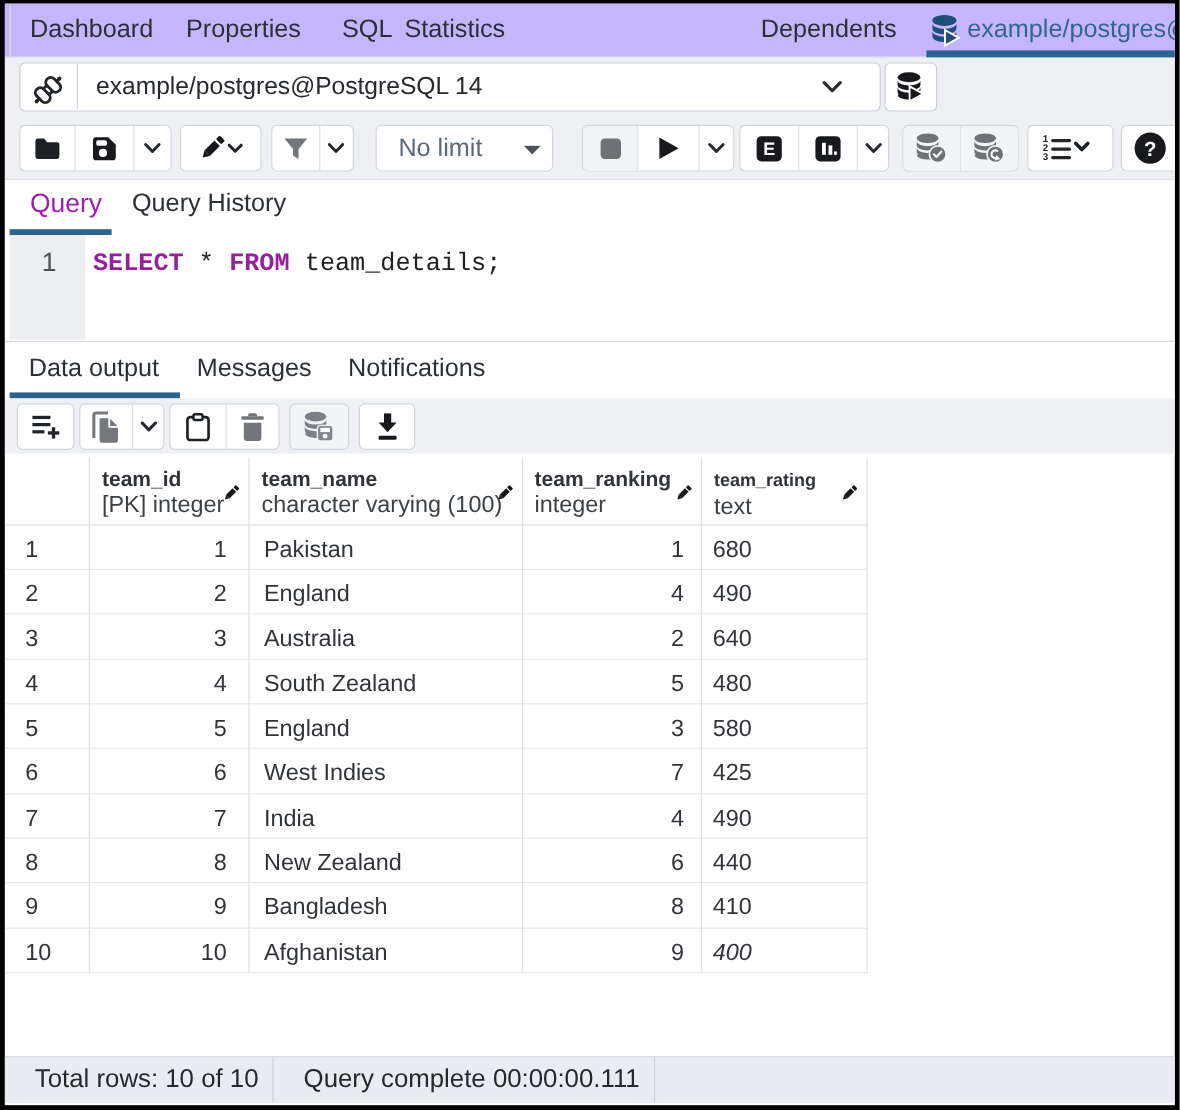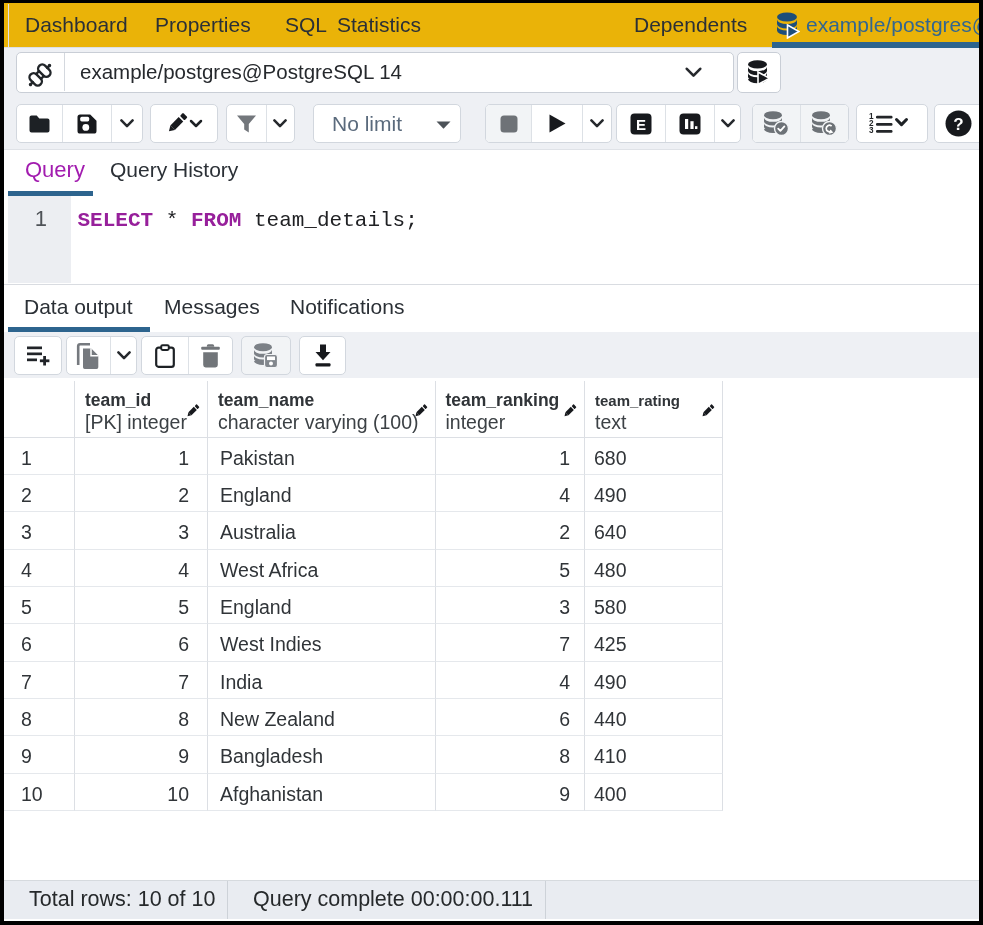--- a/index.html
+++ b/index.html
@@ -2,21 +2,21 @@
 <html><head>
 <meta charset="utf-8">
 <style>
 * { margin:0; padding:0; box-sizing:border-box; }
 html,body { width:983px; height:925px; }
 body { font-family:"Liberation Sans", sans-serif; background:#000; position:relative; overflow:hidden; }
 .abs { position:absolute; }
 .page { position:absolute; left:4px; top:3px; width:975px; height:918px; background:#fff; overflow:hidden; }
 
 .row { position:absolute; left:0; width:975px; }
-.tabbar { top:0; height:45px; background:#eab308; border-bottom:1px solid #dcdfe4;padding-left:20px; }
+.tabbar { top:0; height:45px; background:#c4b5fd; border-bottom:1px solid #dcdfe4;padding-left:20px; }
 .tabbar .t { position:absolute; top:0; height:44px; line-height:44px; font-size:21px; color:#2b3036; }
 .connbar { top:45px; height:52px; background:#eef0f4; }
 .toolbar { top:97px; height:50px; background:#eef0f4; border-bottom:1px solid #dfe2e7; }
 .qtabs { top:147px; height:46px; background:#fff; }
 .editor { top:193px; height:88.5px; background:#fff; border-bottom:1px solid #d9dce1; }
 .dtabs { top:281.5px; height:47.5px; background:#fff; }
 .rtoolbar { top:329px; height:46px; background:#eef0f4; }
 .statusbar { top:877px; height:39px; background:#e9ecf1; border-top:1px solid #d6dade; }
 .ul { position:absolute; background:#2d648e; height:5px; }
 .btn, .grp { position:absolute; height:39px; background:#fff; border:1.5px solid #d2d7de; border-radius:5px; display:flex; align-items:center; justify-content:center; }
@@ -342,21 +342,21 @@
             <g transform="rotate(45 12 12)" fill="#17191d">
               <rect x="9" y="1.5" width="6.4" height="4.2" rx="1"></rect>
               <rect x="9" y="7.3" width="6.4" height="11.4"></rect>
               <polygon points="9,18.7 15.4,18.7 12.2,23.8"></polygon>
             </g>
           </svg>
         </div>
         <div style="position:absolute; left:204px; top:56.5px; width:227.5px; height:37.35px; border-right:1px solid #dcdfe4; border-bottom:1px solid #e5e8ec; line-height:41px;padding-left:12px;">Pakistan</div>
         <div style="position:absolute; left:204px; top:93.85px; width:227.5px; height:37.35px; border-right:1px solid #dcdfe4; border-bottom:1px solid #e5e8ec; line-height:41px;padding-left:12px;">England</div>
         <div style="position:absolute; left:204px; top:131.2px; width:227.5px; height:37.35px; border-right:1px solid #dcdfe4; border-bottom:1px solid #e5e8ec; line-height:41px;padding-left:12px;">Australia</div>
-        <div style="position:absolute; left:204px; top:168.55px; width:227.5px; height:37.35px; border-right:1px solid #dcdfe4; border-bottom:1px solid #e5e8ec; line-height:41px;padding-left:12px;">West Africa</div>
+        <div style="position:absolute; left:204px; top:168.55px; width:227.5px; height:37.35px; border-right:1px solid #dcdfe4; border-bottom:1px solid #e5e8ec; line-height:41px;padding-left:12px;">South Zealand</div>
         <div style="position:absolute; left:204px; top:205.9px; width:227.5px; height:37.35px; border-right:1px solid #dcdfe4; border-bottom:1px solid #e5e8ec; line-height:41px;padding-left:12px;">England</div>
         <div style="position:absolute; left:204px; top:243.25px; width:227.5px; height:37.35px; border-right:1px solid #dcdfe4; border-bottom:1px solid #e5e8ec; line-height:41px;padding-left:12px;">West Indies</div>
         <div style="position:absolute; left:204px; top:280.6px; width:227.5px; height:37.35px; border-right:1px solid #dcdfe4; border-bottom:1px solid #e5e8ec; line-height:41px;padding-left:12px;">India</div>
         <div style="position:absolute; left:204px; top:317.95px; width:227.5px; height:37.35px; border-right:1px solid #dcdfe4; border-bottom:1px solid #e5e8ec; line-height:41px;padding-left:12px;">New Zealand</div>
         <div style="position:absolute; left:204px; top:355.3px; width:227.5px; height:37.35px; border-right:1px solid #dcdfe4; border-bottom:1px solid #e5e8ec; line-height:41px;padding-left:12px;">Bangladesh</div>
         <div style="position:absolute; left:204px; top:392.65000000000003px; width:227.5px; height:37.35px; border-right:1px solid #dcdfe4; border-bottom:1px solid #e5e8ec; line-height:41px;padding-left:12px;">Afghanistan</div>
         <div style="position:absolute; left:431.5px; top:0; width:149.5px; height:56.5px; border-right:1px solid #dcdfe4; border-bottom:1px solid #dcdfe4;">
           <div style="padding:8px 0 0 10px; line-height:21.5px;"><b style="font-size:17.5px;">team_ranking</b><br><span style="font-size:19.5px; color:#3c4145;">integer</span></div>
           <svg width="16" height="17" viewBox="0 0 24 24" style="position:absolute; right:6px; top:21px;">
             <g transform="rotate(45 12 12)" fill="#17191d">
@@ -388,21 +388,21 @@
         </div>
         <div style="position:absolute; left:581px; top:56.5px; width:137.5px; height:37.35px; border-right:1px solid #dcdfe4; border-bottom:1px solid #e5e8ec; line-height:41px;padding-left:9px;">680</div>
         <div style="position:absolute; left:581px; top:93.85px; width:137.5px; height:37.35px; border-right:1px solid #dcdfe4; border-bottom:1px solid #e5e8ec; line-height:41px;padding-left:9px;">490</div>
         <div style="position:absolute; left:581px; top:131.2px; width:137.5px; height:37.35px; border-right:1px solid #dcdfe4; border-bottom:1px solid #e5e8ec; line-height:41px;padding-left:9px;">640</div>
         <div style="position:absolute; left:581px; top:168.55px; width:137.5px; height:37.35px; border-right:1px solid #dcdfe4; border-bottom:1px solid #e5e8ec; line-height:41px;padding-left:9px;">480</div>
         <div style="position:absolute; left:581px; top:205.9px; width:137.5px; height:37.35px; border-right:1px solid #dcdfe4; border-bottom:1px solid #e5e8ec; line-height:41px;padding-left:9px;">580</div>
         <div style="position:absolute; left:581px; top:243.25px; width:137.5px; height:37.35px; border-right:1px solid #dcdfe4; border-bottom:1px solid #e5e8ec; line-height:41px;padding-left:9px;">425</div>
         <div style="position:absolute; left:581px; top:280.6px; width:137.5px; height:37.35px; border-right:1px solid #dcdfe4; border-bottom:1px solid #e5e8ec; line-height:41px;padding-left:9px;">490</div>
         <div style="position:absolute; left:581px; top:317.95px; width:137.5px; height:37.35px; border-right:1px solid #dcdfe4; border-bottom:1px solid #e5e8ec; line-height:41px;padding-left:9px;">440</div>
         <div style="position:absolute; left:581px; top:355.3px; width:137.5px; height:37.35px; border-right:1px solid #dcdfe4; border-bottom:1px solid #e5e8ec; line-height:41px;padding-left:9px;">410</div>
-        <div style="position:absolute; left:581px; top:392.65000000000003px; width:137.5px; height:37.35px; border-right:1px solid #dcdfe4; border-bottom:1px solid #e5e8ec; line-height:41px;padding-left:9px;">400</div>
+        <div style="position:absolute; left:581px; top:392.65000000000003px; width:137.5px; height:37.35px; border-right:1px solid #dcdfe4; border-bottom:1px solid #e5e8ec; line-height:41px;padding-left:9px;font-style:italic;">400</div>
       </div>
     </div>
 
   <div class="row statusbar">
     <span class="abs" style="left:25px; top:0; line-height:37px; font-size:21.5px; color:#26292b;">Total rows: 10 of 10</span>
     <div class="abs" style="left:222.5px; top:0; width:1px; height:38px; background:#cdd2d8;"></div>
     <span class="abs" style="left:249px; top:0; line-height:37px; font-size:21.5px; color:#26292b;">Query complete 00:00:00.111</span>
     <div class="abs" style="left:540.5px; top:0; width:1px; height:38px; background:#cdd2d8;"></div>
   </div>
 </div>

